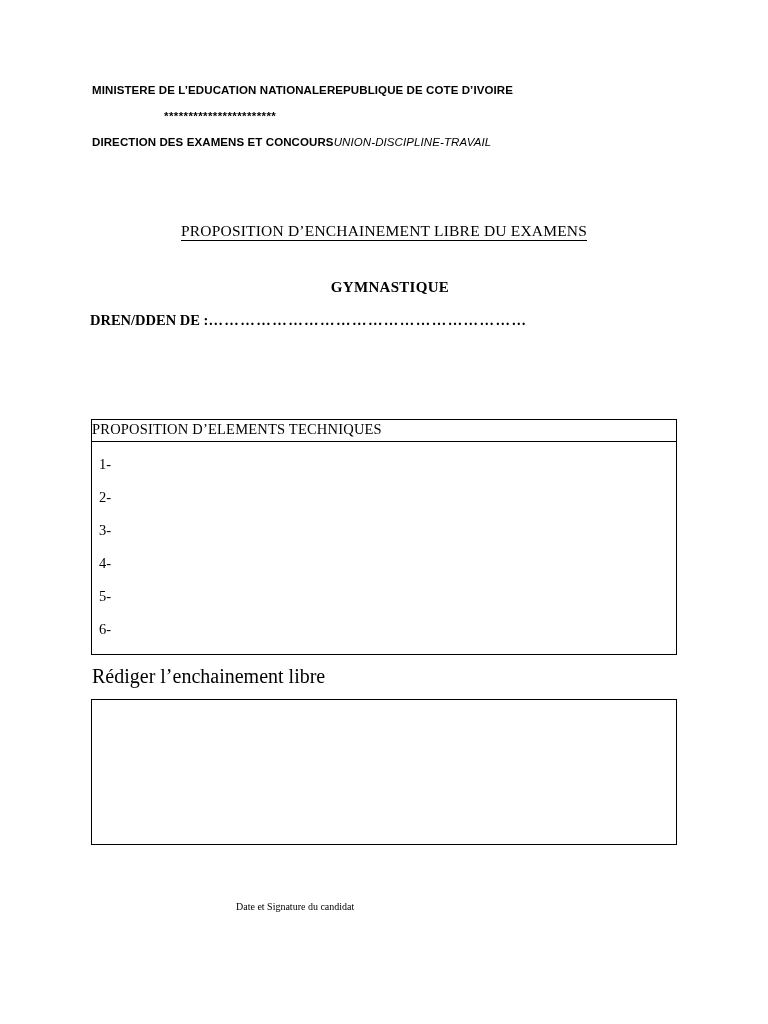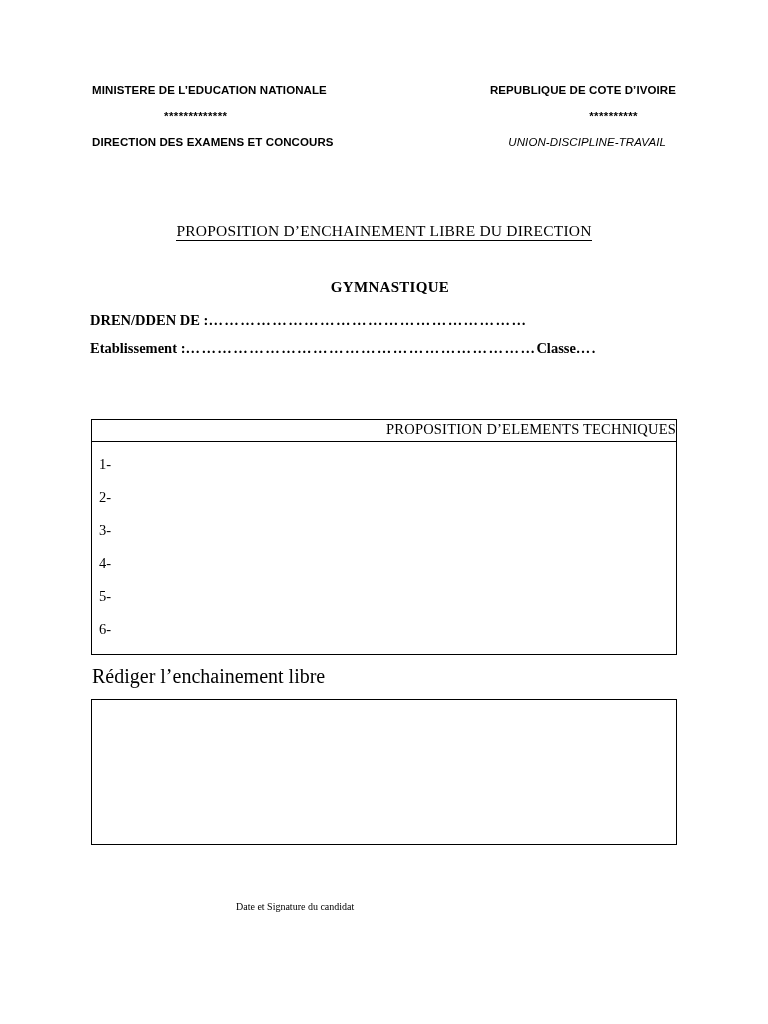--- a/index.html
+++ b/index.html
@@ -24,32 +24,31 @@
 
   
   .letterhead {
     position: absolute;
     left: 92px;
     top: 84px;
     width: 584px;
   }
   .lh-row {
     display: flex;
-    justify-content: space-between;
     align-items: baseline;
     margin-bottom: 14px;
   }
   .lh-left, .lh-right {
     font-family: "Liberation Sans", "DejaVu Sans", sans-serif;
     font-weight: bold;
     font-size: 11.5px;
     letter-spacing: 0.1px;
     white-space: nowrap;
   }
-  .lh-right { text-align: center; margin-left: 24px; }
+  .lh-right { text-align: center; }
   .lh-row.stars .lh-left {
     margin-left: 72px;
   }
   .lh-row.stars .lh-right {
     margin-right: 38px;
     letter-spacing: 0.4px;
   }
   .lh-row.stars .lh-left { letter-spacing: 0.4px; }
   .lh-row.motto .lh-right {
     font-style: italic;
@@ -121,21 +120,21 @@
     position: absolute;
     left: 91px;
     top: 419px;
     width: 586px;
     border: 1.4px solid #000;
     background: #fff;
     box-sizing: border-box;
   }
   .et-header {
     border-bottom: 1.4px solid #000;
-    text-align: right;
+    text-align: left;
     font-size: 14.5px;
     padding: 1px 0 3px 0;
     letter-spacing: 0.2px;
   }
   .et-body {
     padding: 6px 0 8px 0;
   }
   .et-row {
     height: 33px;
     line-height: 33px;
@@ -183,38 +182,32 @@
       <div class="lh-left">*************</div>
       <div class="lh-right">**********</div>
     </div>
     <div class="lh-row motto">
       <div class="lh-left">DIRECTION DES EXAMENS ET CONCOURS</div>
       <div class="lh-right">UNION-DISCIPLINE-TRAVAIL</div>
     </div>
   </div>
 
   <div class="doc-title">
-    <span>PROPOSITION D’ENCHAINEMENT LIBRE DU DIRECTION</span>
+    <span>PROPOSITION D’ENCHAINEMENT LIBRE DU EXAMENS</span>
   </div>
 
   <div class="subject-title">GYMNASTIQUE</div>
 
   <div class="fields">
 
     <div class="field-line">
       <span>DREN/DDEN DE : </span>
         <span class="dots">……………………………………………………</span>
     </div>
 
-    <div class="field-line">
-      <span>Etablissement : </span>
-        <span class="dots">…………………………………………………………</span>
-        <span>Classe</span>
-        <span class="dots">….</span>
-    </div>
 
 
 
   </div>
 
   <div class="elements-table">
     <div class="et-header">PROPOSITION D’ELEMENTS TECHNIQUES</div>
     <div class="et-body">
       <div class="et-row">
         <span>1-</span>

